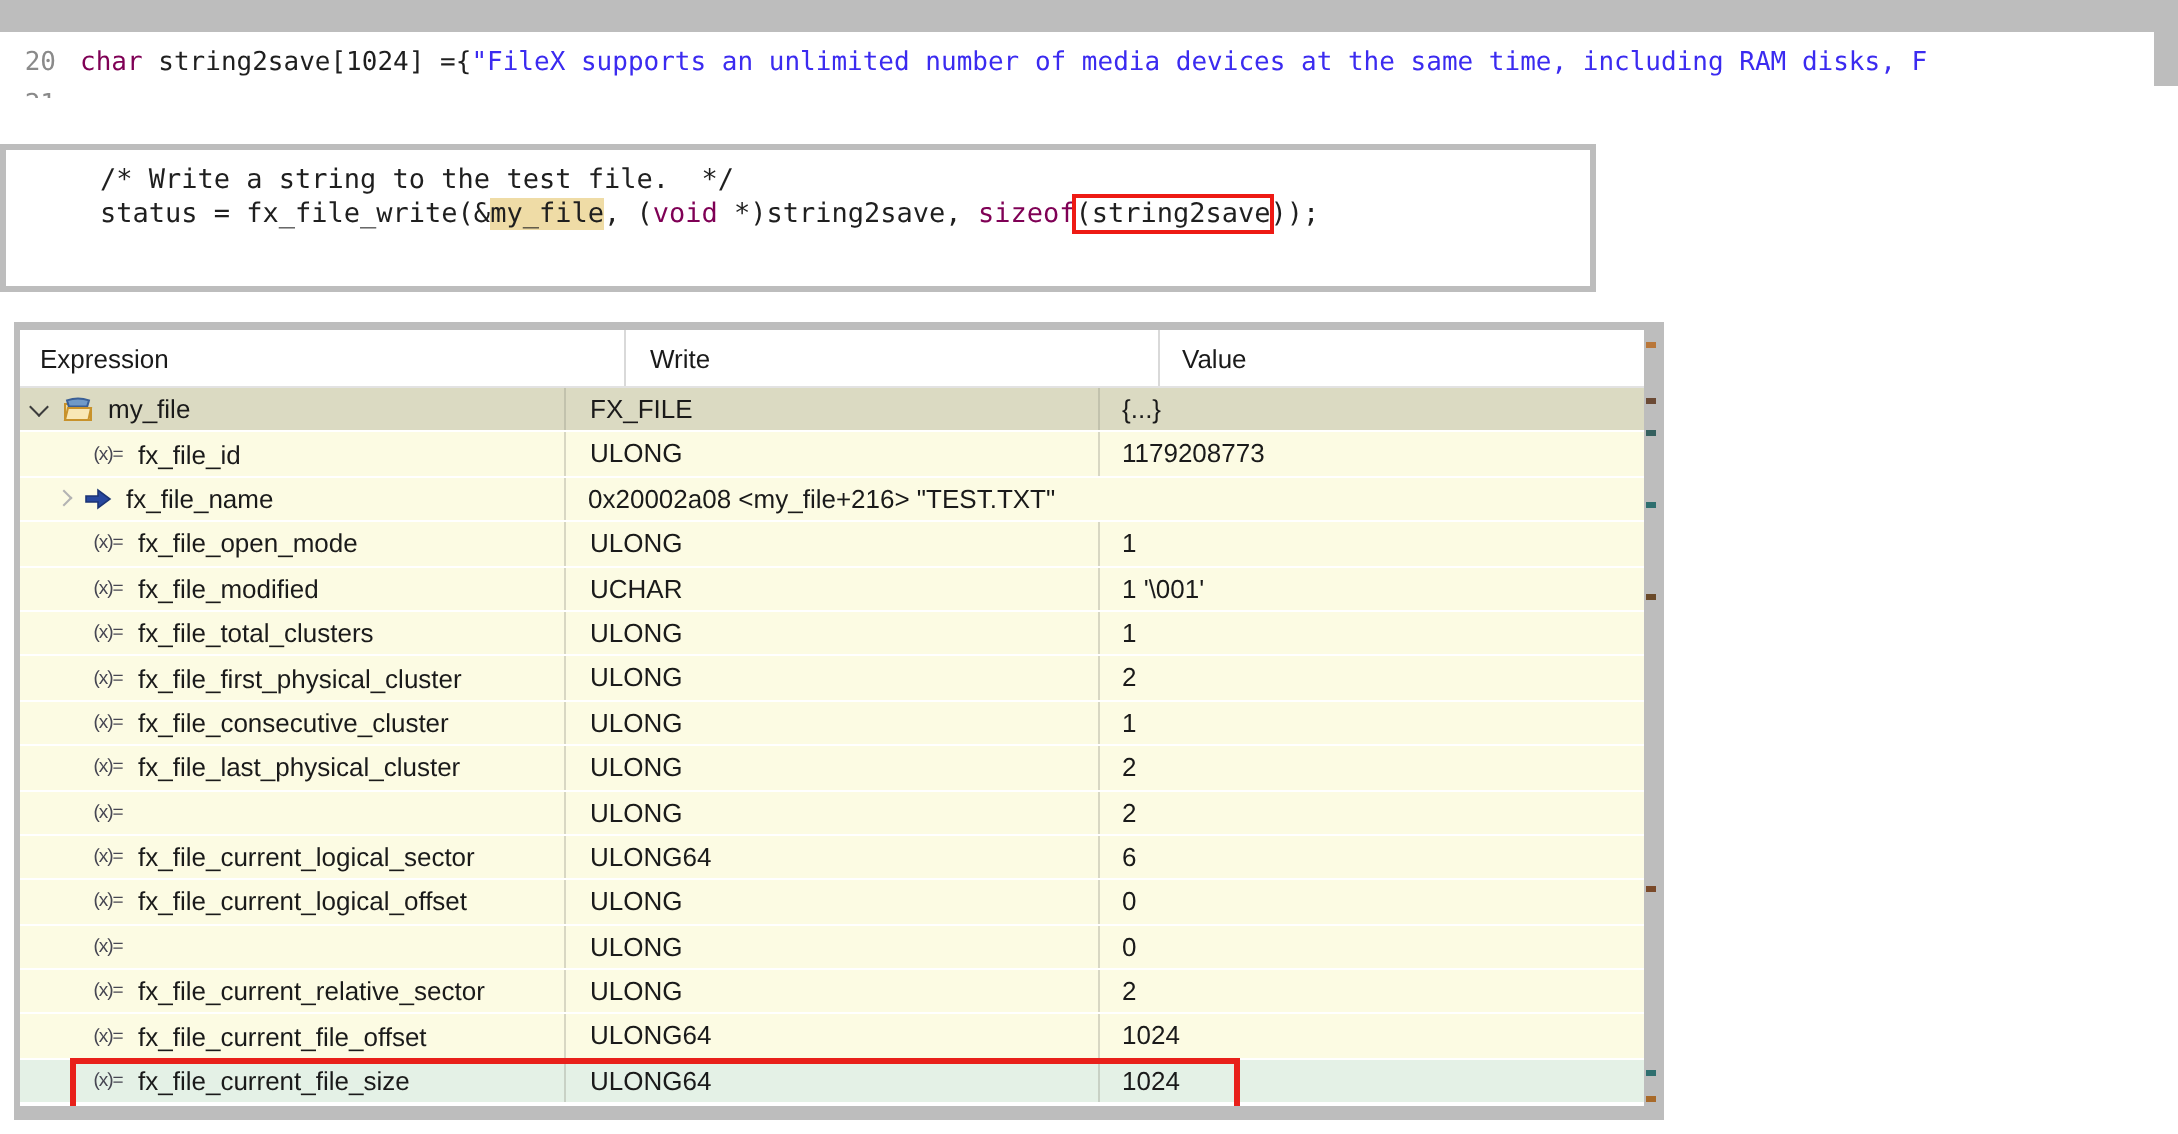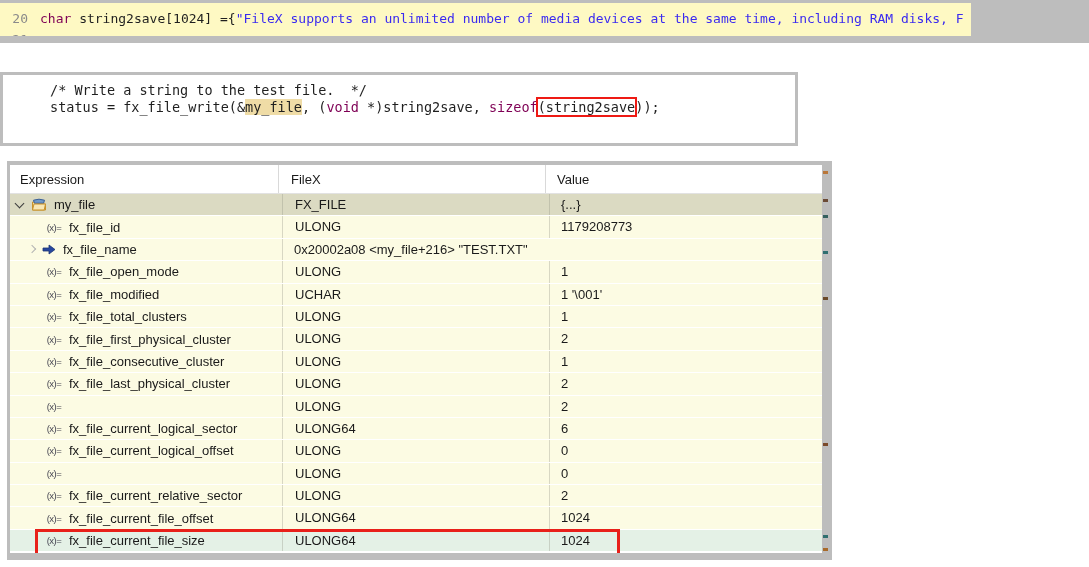--- a/index.html
+++ b/index.html
@@ -1,21 +1,21 @@
 <!DOCTYPE html>
 <html><head>
 <meta charset="utf-8">
 <style>
   html,body{margin:0;padding:0;background:#ffffff;}
   .canvas{position:relative;width:1089px;height:567px;background:#ffffff;overflow:hidden;
           font-family:"Liberation Sans",sans-serif;}
 
   
   .top-strip{position:absolute;left:0;top:0;width:1089px;height:43px;background:#bdbdbd;}
-  .top-code{position:absolute;left:0;top:3px;width:971px;height:33px;background:#fef9c3;overflow:hidden;}
+  .top-code{position:absolute;left:0;top:16px;width:1077px;height:33px;background:#ffffff;overflow:hidden;}
   .code-line{display:flex;white-space:pre;font-family:"DejaVu Sans Mono","Liberation Mono",monospace;
              font-size:13px;line-height:21px;color:#1f1f1f;}
   .top-code .code-line:first-child{padding-top:5px;}
   .gutter{width:28px;text-align:right;color:#8a8a8a;flex:0 0 28px;padding-right:12px;}
   .kw{color:#7f0055;font-weight:normal;}
   .str{color:#3b2bf0;}
   .comment{color:#3f7f5f;}
 
   
   .snippet-box{position:absolute;left:0;top:72px;width:792px;height:68px;background:#ffffff;
@@ -27,21 +27,21 @@
   .redbox-inline{outline:2.5px solid #ee1a14;outline-offset:0px;}
 
   
   .table-frame{position:absolute;left:7px;top:161px;width:825px;height:399px;background:#bdbdbd;
                box-sizing:border-box;padding:4px 10px 7px 3px;}
   .table-content{position:relative;width:812px;height:388px;background:#ffffff;overflow:hidden;
                  font-size:13px;color:#1a1a1a;}
   .t-header{display:flex;height:29px;line-height:29px;background:#ffffff;border-bottom:1px solid #e2e2e2;
             box-sizing:border-box;}
   .h-cell{box-sizing:border-box;border-right:1px solid #d9d9d9;padding-left:10px;overflow:hidden;white-space:nowrap;}
-  .h-expr{width:269px;}
+  .h-expr{width:303px;}
   .h-type{width:267px;padding-left:12px;}
   .h-value{flex:1;padding-left:11px;border-right:none;}
 
   .rows{position:relative;}
   .row{display:flex;height:22.4px;box-sizing:border-box;border-bottom:1px solid #ffffff;
        background:#fcfbe3;align-items:center;white-space:nowrap;}
   .row.root-row{background:#dbdac2;}
   .row.hl-row{background:#e4f1e6;}
   .c-expr{width:273px;flex:0 0 273px;display:flex;align-items:center;overflow:hidden;box-sizing:border-box;
           border-right:1px solid rgba(150,150,135,0.35);height:100%;}
@@ -93,21 +93,21 @@
     </div>
     <div class="snip-line comment">/* Write a string to the test file.  */</div>
     <div class="snip-line"><span>status = fx_file_write(&amp;</span><span class="occurrence">my_file</span><span>, (</span><span class="kw">void</span><span> *)string2save, </span><span class="kw">sizeof</span><span class="redbox-inline">(string2save</span><span>));</span>
     </div>
   </div>
 
   <div class="table-frame">
     <div class="table-content">
       <div class="t-header">
         <div class="h-cell h-expr">Expression</div>
-        <div class="h-cell h-type">FileX</div>
+        <div class="h-cell h-type">Write</div>
         <div class="h-cell h-value">Value</div>
       </div>
       <div class="rows">
           <div class="row root root-row">
     <div class="c-expr">
       <span class="indent"></span>
       <span class="chev-down"></span>
 
       <span class="icon-folder">
         <svg width="16" height="13" viewBox="0 0 16 13">

